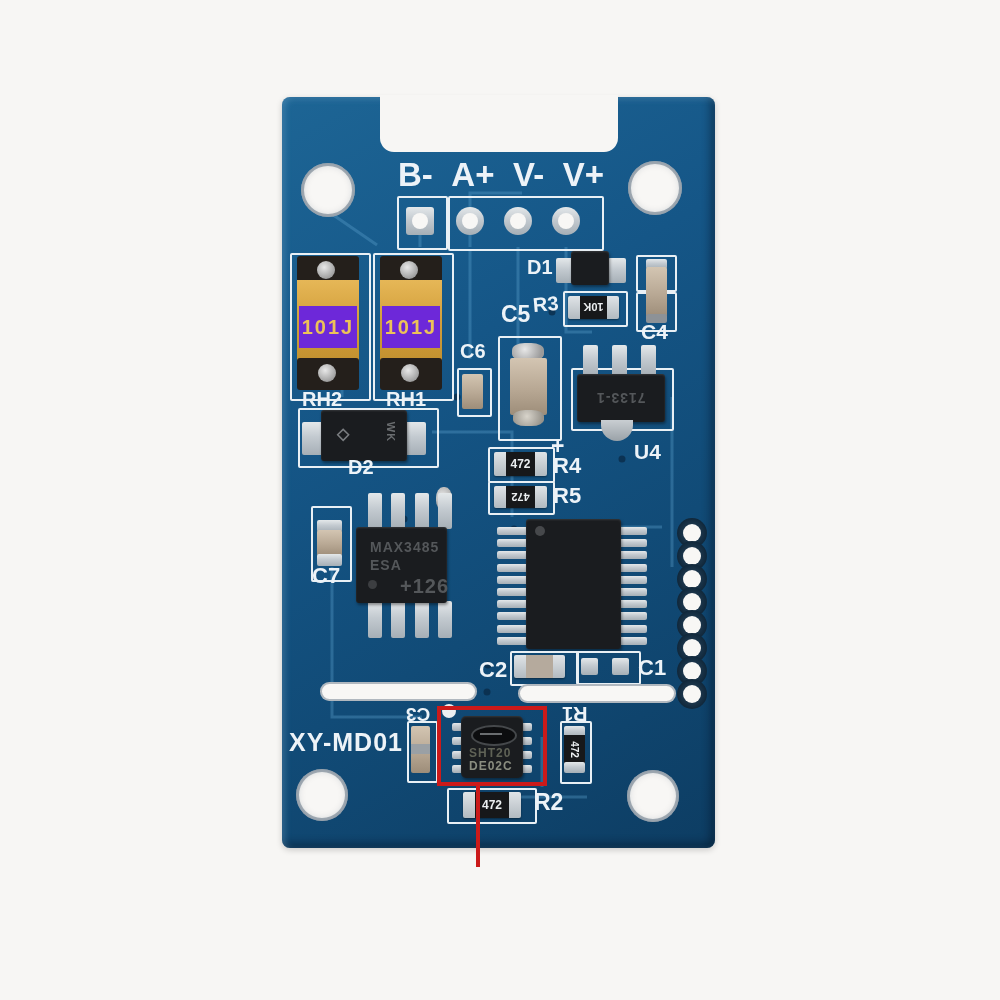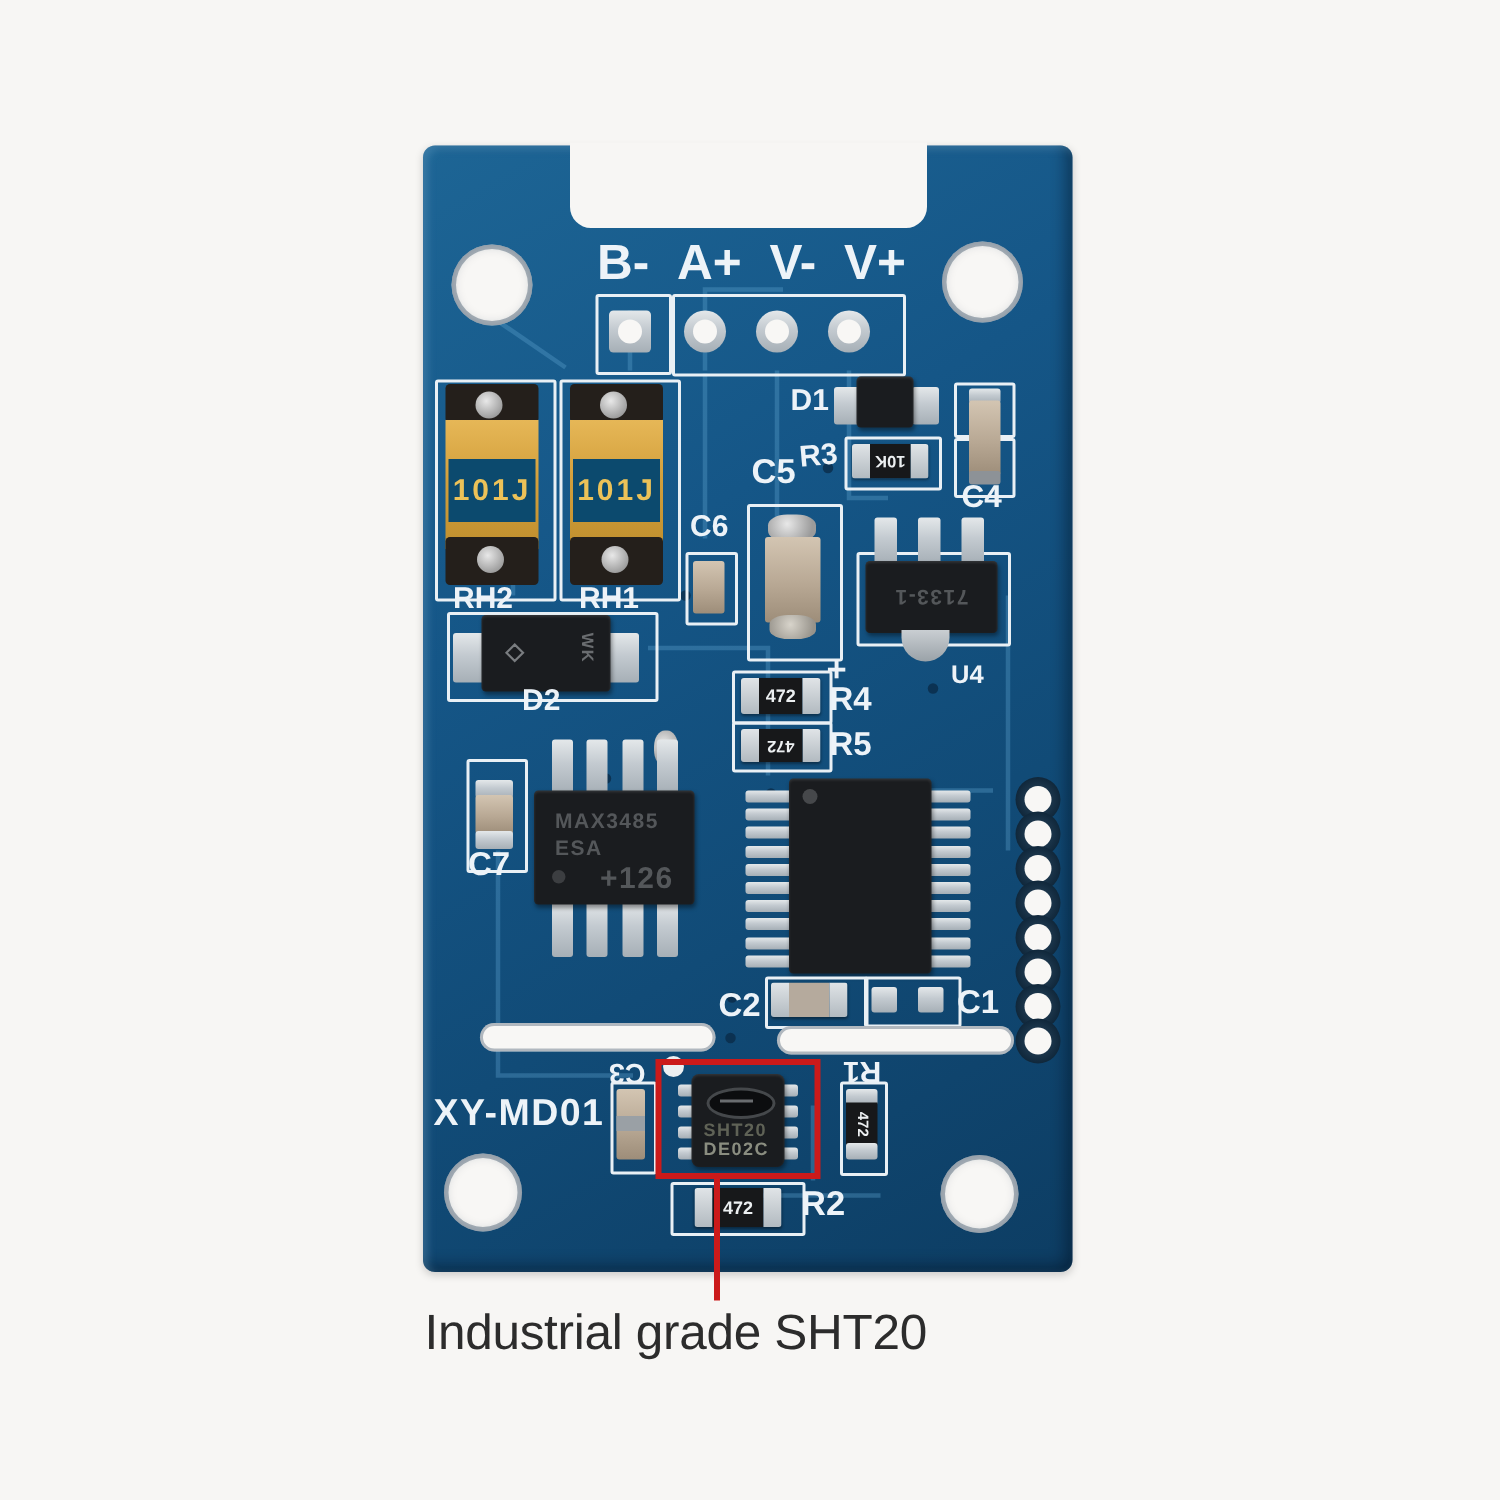--- a/index.html
+++ b/index.html
@@ -17,21 +17,21 @@
   .silver{background:linear-gradient(180deg,#e4e8ea 0%,#c3cad0 45%,#a6afb6 100%);border-radius:2px;}
   .chipbody{background:#1a1c1f;border-radius:3px;box-shadow:inset 0 1px 2px rgba(255,255,255,.12), 1px 2px 3px rgba(0,0,0,.4);}
   .tan{background:linear-gradient(180deg,#d3c5b2 0%,#b8a894 55%,#9d8d79 100%);border-radius:2px;}
   .solder{background:#241f1b;border-radius:3px;}
   .blob{border-radius:50%;background:radial-gradient(circle at 40% 35%,#e8e8e8,#9b9b9b 75%);}
   .res{display:flex;border-radius:2px;overflow:hidden;box-shadow:0 1px 2px rgba(0,0,0,.4);}
   .res .end{background:linear-gradient(180deg,#e0e4e7,#b2bac0);flex:0 0 12px;}
   .res .mid{flex:1;background:#17181a;color:#eceff1;display:flex;align-items:center;justify-content:center;font-weight:bold;}
   .ctext{color:#54575a;font-weight:bold;letter-spacing:1px;white-space:nowrap;}
   .yellowcap{background:linear-gradient(180deg,#e6b757 0%,#d3a03c 45%,#c08f2e 100%);}
-  .band{background:#0c4a6e;display:flex;align-items:center;justify-content:center;}
+  .band{background:#6d28d9;display:flex;align-items:center;justify-content:center;}
   .band span{color:#ecc258;font-weight:bold;font-size:20px;letter-spacing:2px;}
   .redink{background:#cb1a1a;}
   .caption{color:#2c2c2c;font-size:33px;line-height:41px;letter-spacing:-0.2px;}
   .rot180{transform:rotate(180deg);}
   .rot90{transform:rotate(90deg);}
 </style>
 </head>
 <body>
 
 <div class="page">
@@ -161,21 +161,21 @@
   <div class="abs silk" style="left:571px;top:368px;width:99px;height:59px;"></div>
   <div id="u4-pins">
       <div class="silver" style="position: absolute; left: 583px; top: 345px; width: 15px; height: 31px;"></div>
       <div class="silver" style="position: absolute; left: 612px; top: 345px; width: 15px; height: 31px;"></div>
       <div class="silver" style="position: absolute; left: 641px; top: 345px; width: 15px; height: 31px;"></div>
     </div>
   <div class="abs chipbody" style="left:577px;top:374px;width:88px;height:48px;display:flex;align-items:center;justify-content:center;">
     <span class="ctext rot180" style="font-size:14px;">7133-1</span>
   </div>
   <div class="abs" style="left:601px;top:420px;width:32px;height:21px;background:linear-gradient(180deg,#c9ced2,#9aa2a8);border-radius:0 0 16px 16px;"></div>
-  <div class="abs stext" style="left:634px;top:440px;font-size:17px;">U4</div>
+  <div class="abs stext" style="left:634px;top:440px;font-size:21px;">U4</div>
 
   <div class="abs silk" style="left:488px;top:447px;width:63px;height:32px;"></div>
   <div class="abs res" style="left:494px;top:452px;width:53px;height:24px;">
     <div class="end"></div>
     <div class="mid" style="font-size:12px;">472</div>
     <div class="end"></div>
   </div>
   <div class="abs stext" style="left:553px;top:453px;font-size:22px;">R4</div>
   <div class="abs silk" style="left:488px;top:481px;width:63px;height:30px;"></div>
   <div class="abs res" style="left:494px;top:486px;width:53px;height:22px;">
@@ -194,21 +194,21 @@
   <div id="max-pins">
       <div class="silver" style="position: absolute; left: 368px; top: 493px; width: 14px; height: 36px;"></div>
       <div class="silver" style="position: absolute; left: 368px; top: 601px; width: 14px; height: 37px;"></div>
       <div class="silver" style="position: absolute; left: 391px; top: 493px; width: 14px; height: 36px;"></div>
       <div class="silver" style="position: absolute; left: 391px; top: 601px; width: 14px; height: 37px;"></div>
       <div class="silver" style="position: absolute; left: 415px; top: 493px; width: 14px; height: 36px;"></div>
       <div class="silver" style="position: absolute; left: 415px; top: 601px; width: 14px; height: 37px;"></div>
       <div class="silver" style="position: absolute; left: 438px; top: 493px; width: 14px; height: 36px;"></div>
       <div class="silver" style="position: absolute; left: 438px; top: 601px; width: 14px; height: 37px;"></div>
     </div>
-  <div class="abs chipbody" style="left:356px;top:527px;width:107px;height:76px;">
+  <div class="abs chipbody" style="left:356px;top:527px;width:91px;height:76px;">
     <span class="abs ctext" style="left:14px;top:12px;font-size:14px;">MAX3485</span>
     <span class="abs ctext" style="left:14px;top:30px;font-size:14px;">ESA</span>
     <span class="abs ctext" style="left:44px;top:48px;font-size:20px;">+126</span>
     <span class="abs" style="left:12px;top:53px;width:9px;height:9px;border-radius:50%;background:#3c3e41;"></span>
   </div>
 
   <div id="mcu-pins">
       <div class="silver" style="position: absolute; left: 497px; top: 527px; width: 31px; height: 8px;"></div>
       <div class="silver" style="position: absolute; left: 619px; top: 527px; width: 28px; height: 8px;"></div>
       <div class="silver" style="position: absolute; left: 497px; top: 539px; width: 31px; height: 8px;"></div>
@@ -305,16 +305,15 @@
   <div class="abs res" style="left:463px;top:792px;width:58px;height:26px;">
     <div class="end"></div>
     <div class="mid" style="font-size:12px;">472</div>
     <div class="end"></div>
   </div>
   <div class="abs stext" style="left:534px;top:789px;font-size:23px;">R2</div>
 
   <div class="abs" style="left:437px;top:706px;width:110px;height:80px;border:4px solid #cb1a1a;box-sizing:border-box;"></div>
   <div class="abs redink" style="left:476px;top:784px;width:4px;height:83px;"></div>
   <div class="abs caption" style="left:283px;top:867px;width:560px;">
-    <div>Industrial grade SHT20</div>
   </div>
 
 </div>
 
 </body></html>

